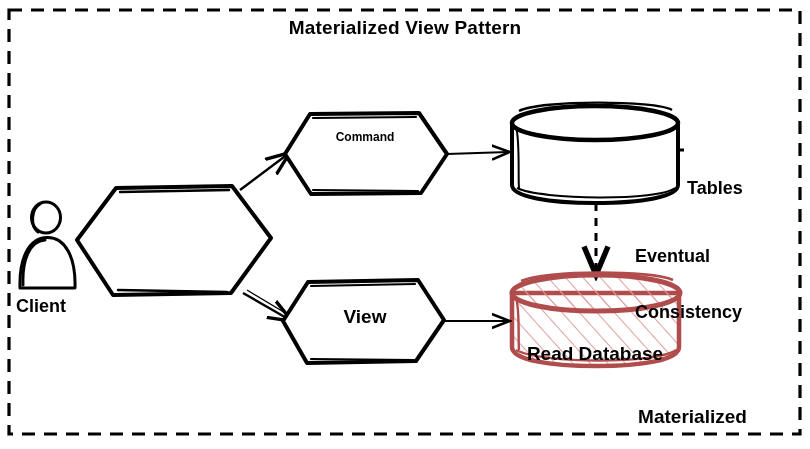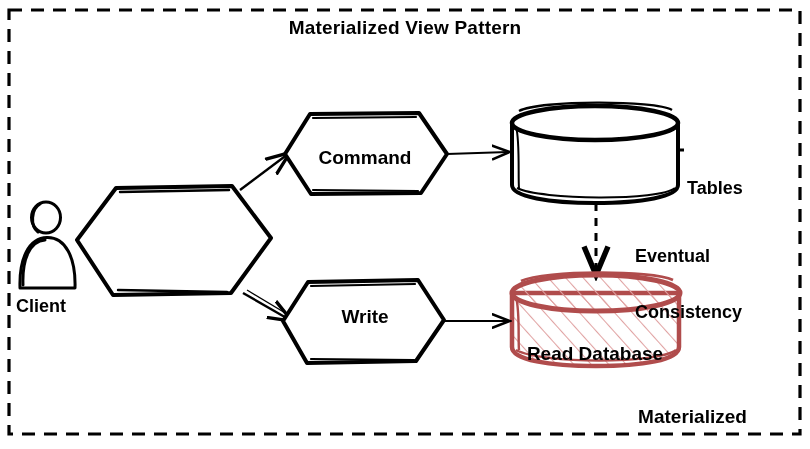--- a/index.html
+++ b/index.html
@@ -5,21 +5,21 @@
   html,body{margin:0;padding:0;background:#ffffff;}
   body{width:810px;height:449px;overflow:hidden;
        font-family:"Liberation Sans","DejaVu Sans",sans-serif;}
   #canvas{position:relative;width:810px;height:329px;background:#fff;}
   svg.layer{position:absolute;left:0;top:0;width:810px;height:449px;}
   .lbl{position:absolute;color:#000;white-space:pre;line-height:1.05;}
   .bold{font-weight:bold;}
   #title{left:0;right:0;top:18px;width:810px;text-align:center;font-size:19px;letter-spacing:.2px;}
   #client-label{left:16px;top:297px;font-size:18px;}
   #ui-label{left:115px;top:228px;width:155px;text-align:center;font-size:19px;}
-  #command-label{left:285px;top:148px;width:160px;text-align:center;font-size:19px;}
+  #command-label{left:285px;top:131px;width:160px;text-align:center;font-size:12px;}
   #query-label{left:285px;top:307px;width:160px;text-align:center;font-size:19px;}
   #writedb-label{left:510px;top:155px;width:170px;text-align:center;font-size:19px;}
   #readdb-label{left:510px;top:320px;width:170px;text-align:center;font-size:19px;margin-top:24px;}
   #tables-label{left:687px;top:143px;font-size:18px;margin-top:36px;}
   #consistency-label{left:607px;top:209px;font-size:18px;text-align:left;margin-left:28px;}
   #matview-label{left:620px;top:367px;width:145px;text-align:center;font-size:19px;}
 </style>
 </head>
 <body>
 
@@ -113,21 +113,21 @@
     </g>
   </svg>
 
   <div class="lbl bold" id="title">Materialized View Pattern</div>
 
   <div class="lbl bold" id="client-label">Client</div>
 
 
   <div class="lbl bold" id="command-label">Command</div>
 
-  <div class="lbl bold" id="query-label">Write</div>
+  <div class="lbl bold" id="query-label">View</div>
 
 
   <div class="lbl bold" id="readdb-label">Read Database</div>
 
   <div class="lbl bold" id="tables-label">Tables</div>
 
   <div class="lbl bold" id="consistency-label">
     <div>Eventual</div>
     <div>Consistency</div>
   </div>

